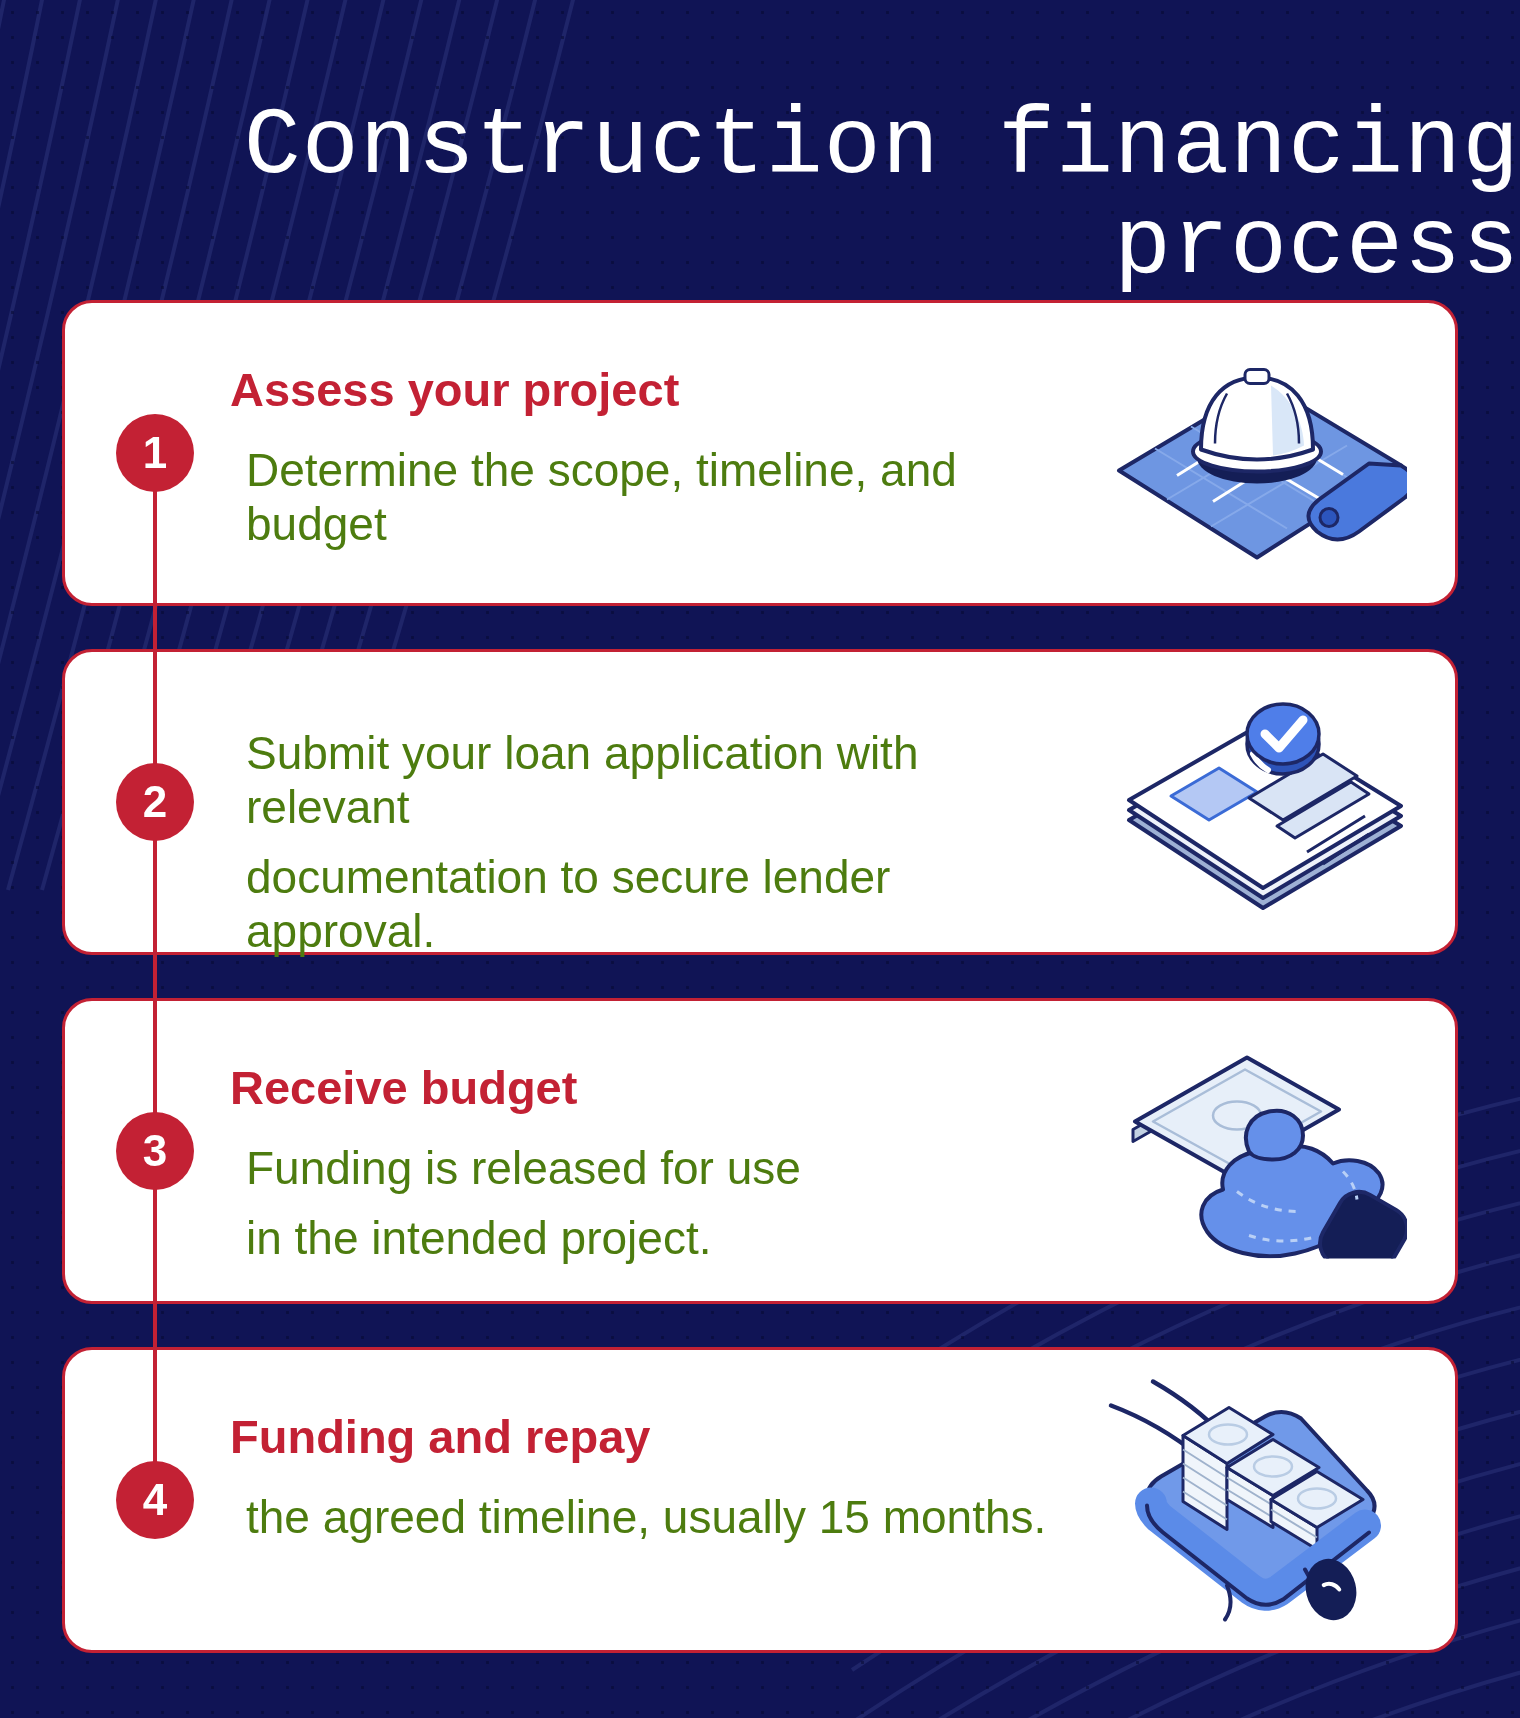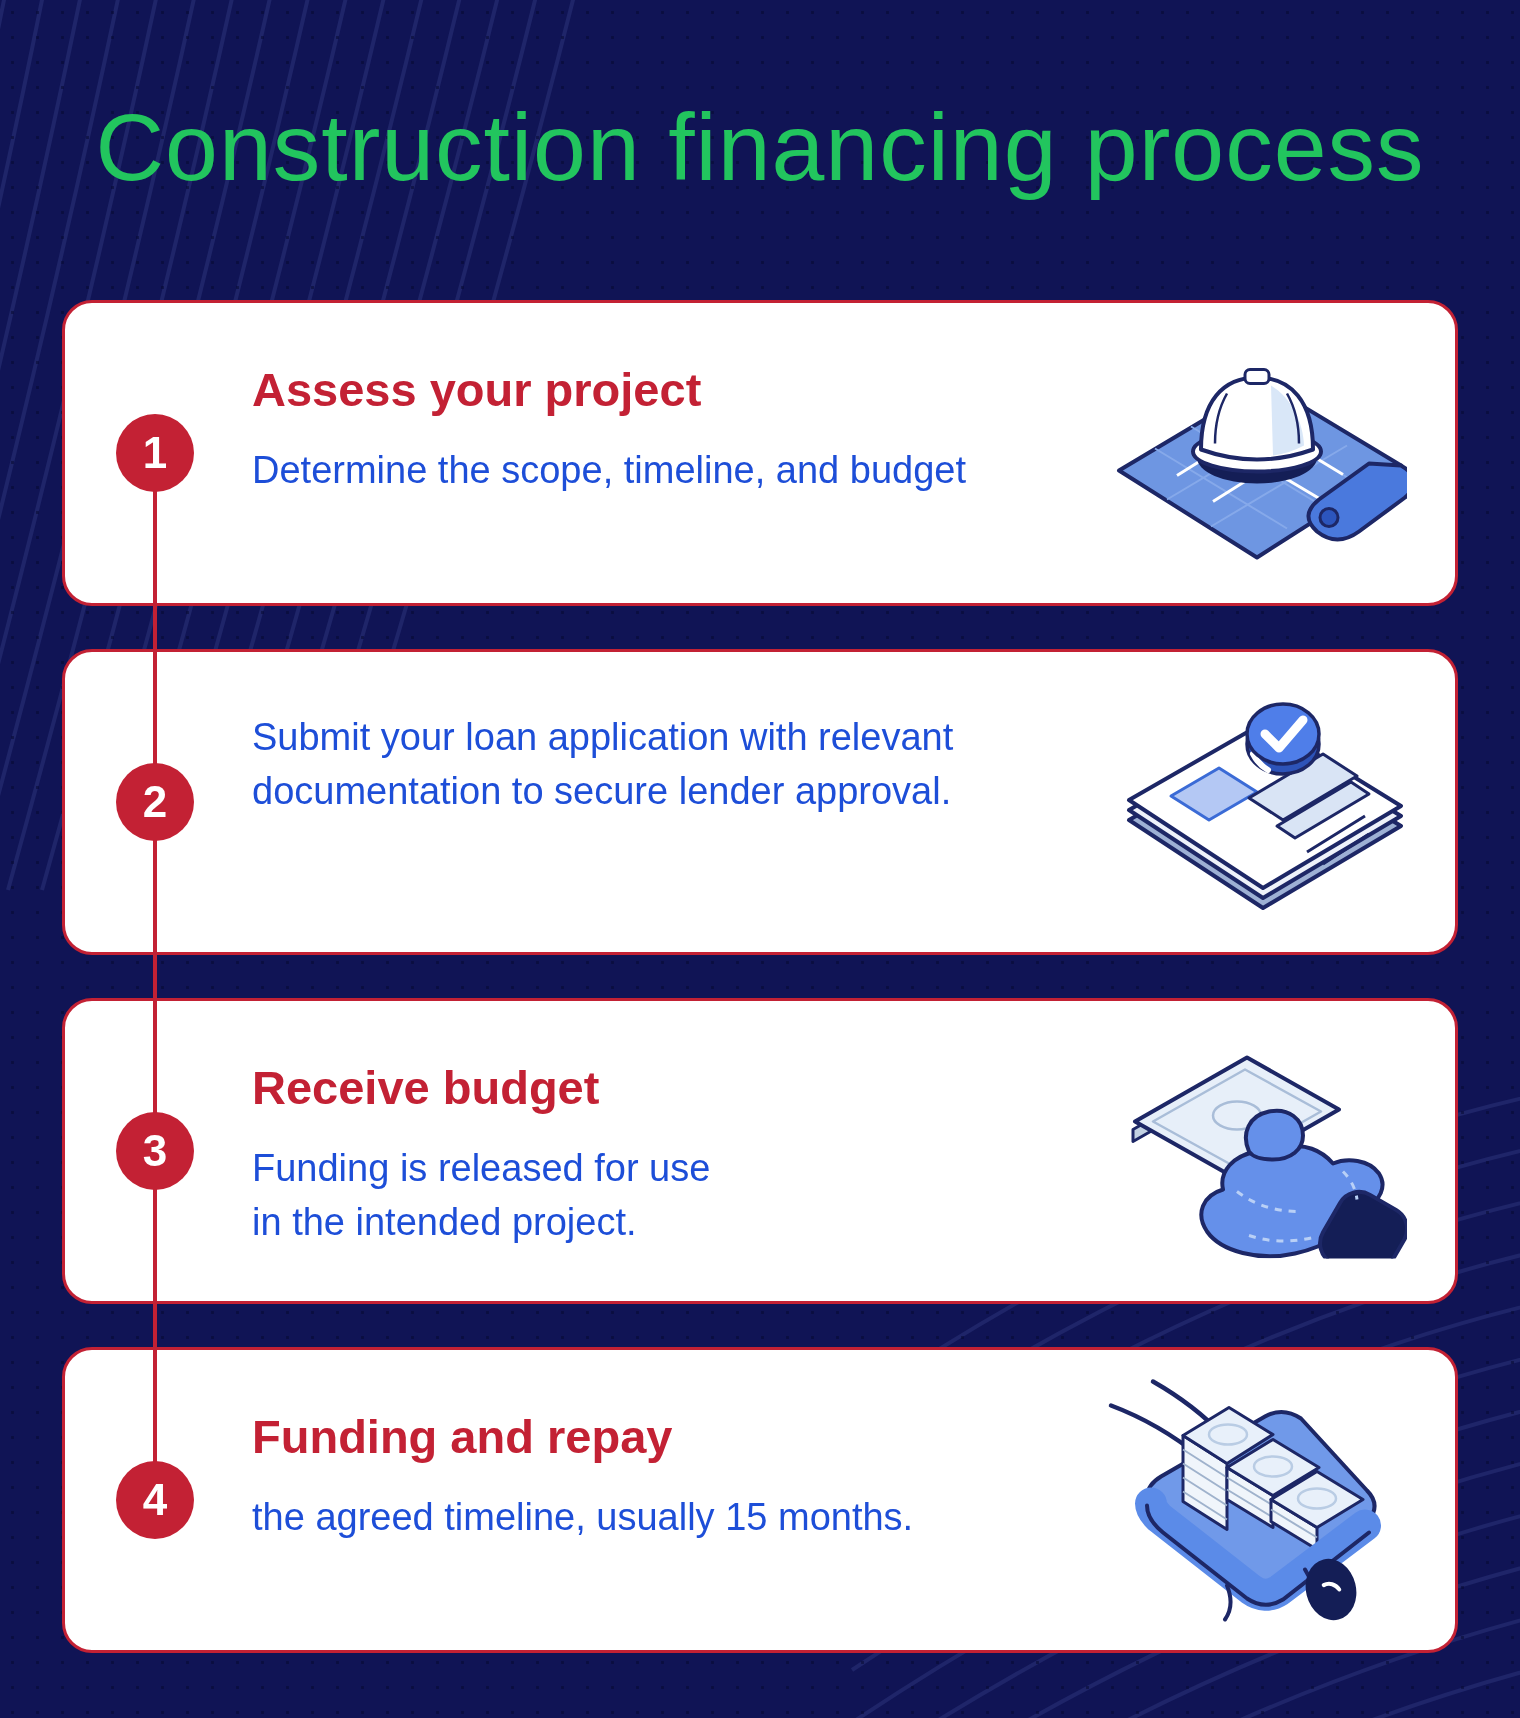--- a/index.html
+++ b/index.html
@@ -10,47 +10,47 @@
   }
   
   .dot-grid{
     position:absolute;inset:0;z-index:0;pointer-events:none;
     background-image:radial-gradient(rgba(6,9,48,.55) 1.4px, transparent 1.6px);
     background-size:25px 25px;
   }
   .bg-lines{position:absolute;inset:0;z-index:0;}
   h1.page-title{
     position:absolute;top:98px;left:0;width:100%;margin:0;
-    text-align:center;color:#22c55e;
-    font-family:Liberation Sans, sans-serif;font-weight:500;
+    text-align:right;color:#ffffff;
+    font-family:Liberation Mono, monospace;font-weight:500;
     font-size:95px;line-height:1.05;letter-spacing:1px;
   }
   .card{
     position:absolute;left:62px;width:1396px;height:306px;
     background:#ffffff;border:3px solid #c32134;border-radius:30px;
     box-sizing:border-box;
   }
   .card1{top:300px}.card2{top:649px}.card3{top:998px}.card4{top:1347px}
   .connector{
     position:absolute;left:153px;top:455px;width:4px;height:1045px;
     background:#c32134;z-index:5;
   }
   .badge{
     position:absolute;left:51px;top:111px;width:78px;height:78px;
     border-radius:50%;background:#c32134;z-index:10;
     display:flex;align-items:center;justify-content:center;
   }
   .badge span{color:#ffffff;font-size:44px;font-weight:bold;line-height:1;}
-  .content{position:absolute;left:187px;top:58px;right:360px;}
+  .content{position:absolute;left:165px;top:58px;right:360px;}
   .step-title{
     margin:0 0 24px 0;color:#c32134;
     font-size:47px;font-weight:800;line-height:58px;letter-spacing:0;
   }
   .step-desc{
-    margin:0;color:#1d4ed8;font-size:38px;line-height:54px;font-weight:400;
+    margin:16px;color:#4d7c0f;font-size:46px;line-height:54px;font-weight:400;
   }
   .icon-box{
     position:absolute;right:48px;top:50%;transform:translateY(-50%);
     width:300px;line-height:0;
   }
   .icon-box svg{display:block;}
 </style>
 </head>
 <body>
 

